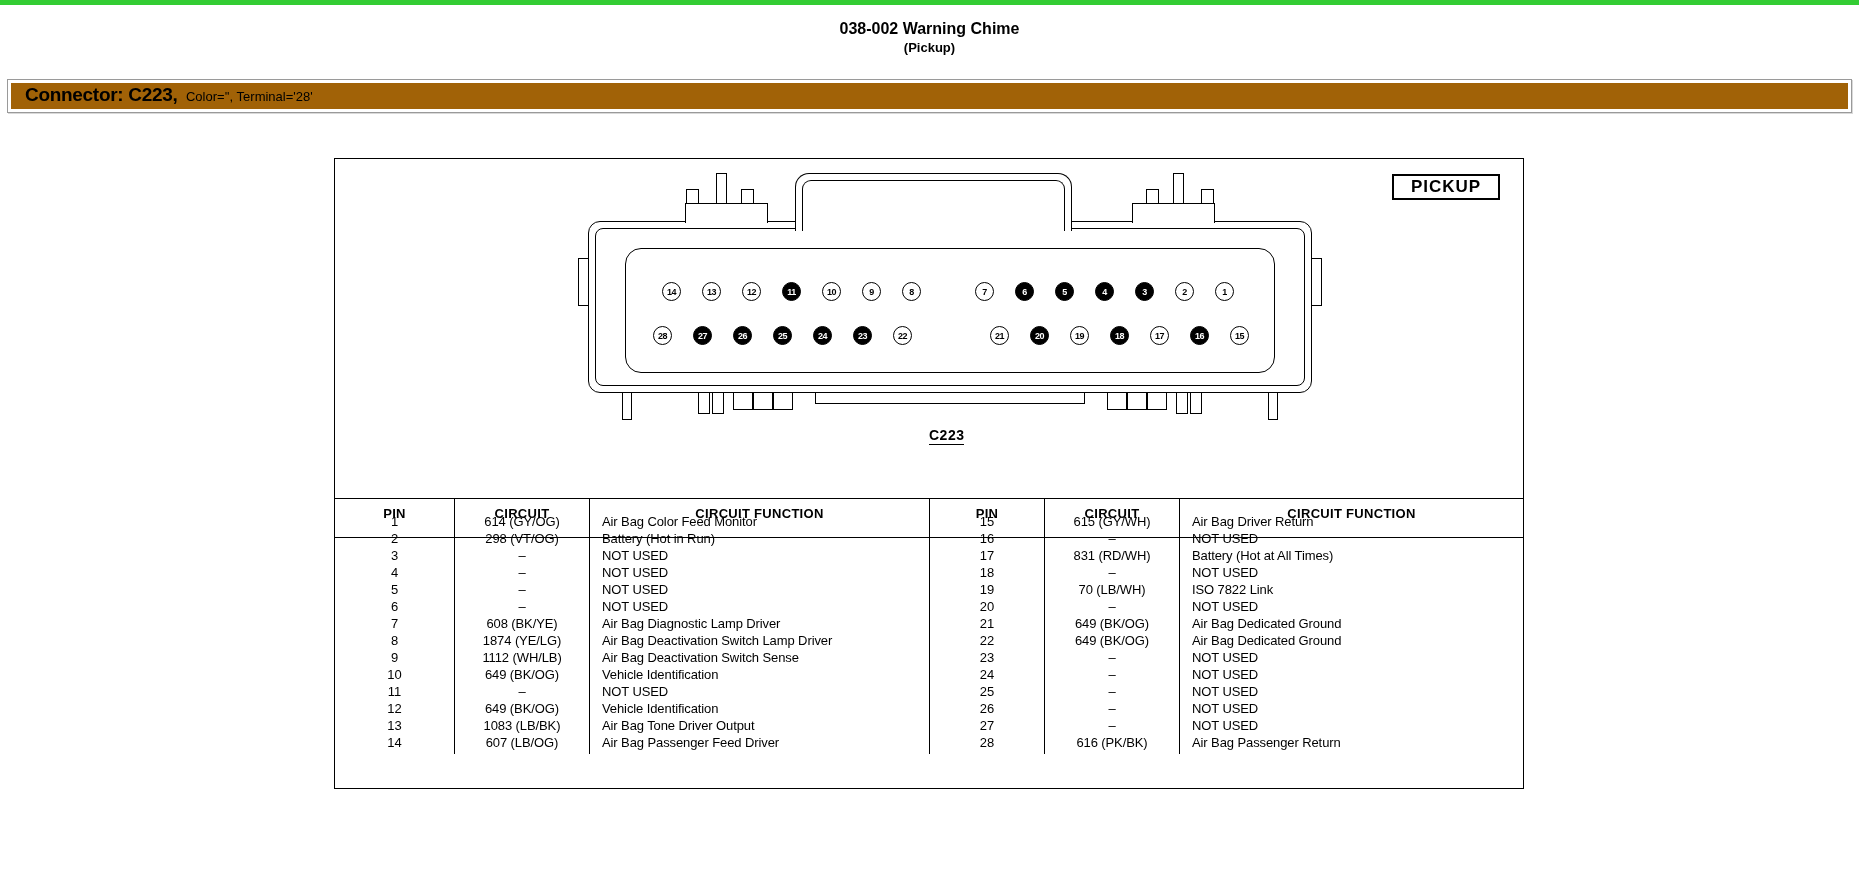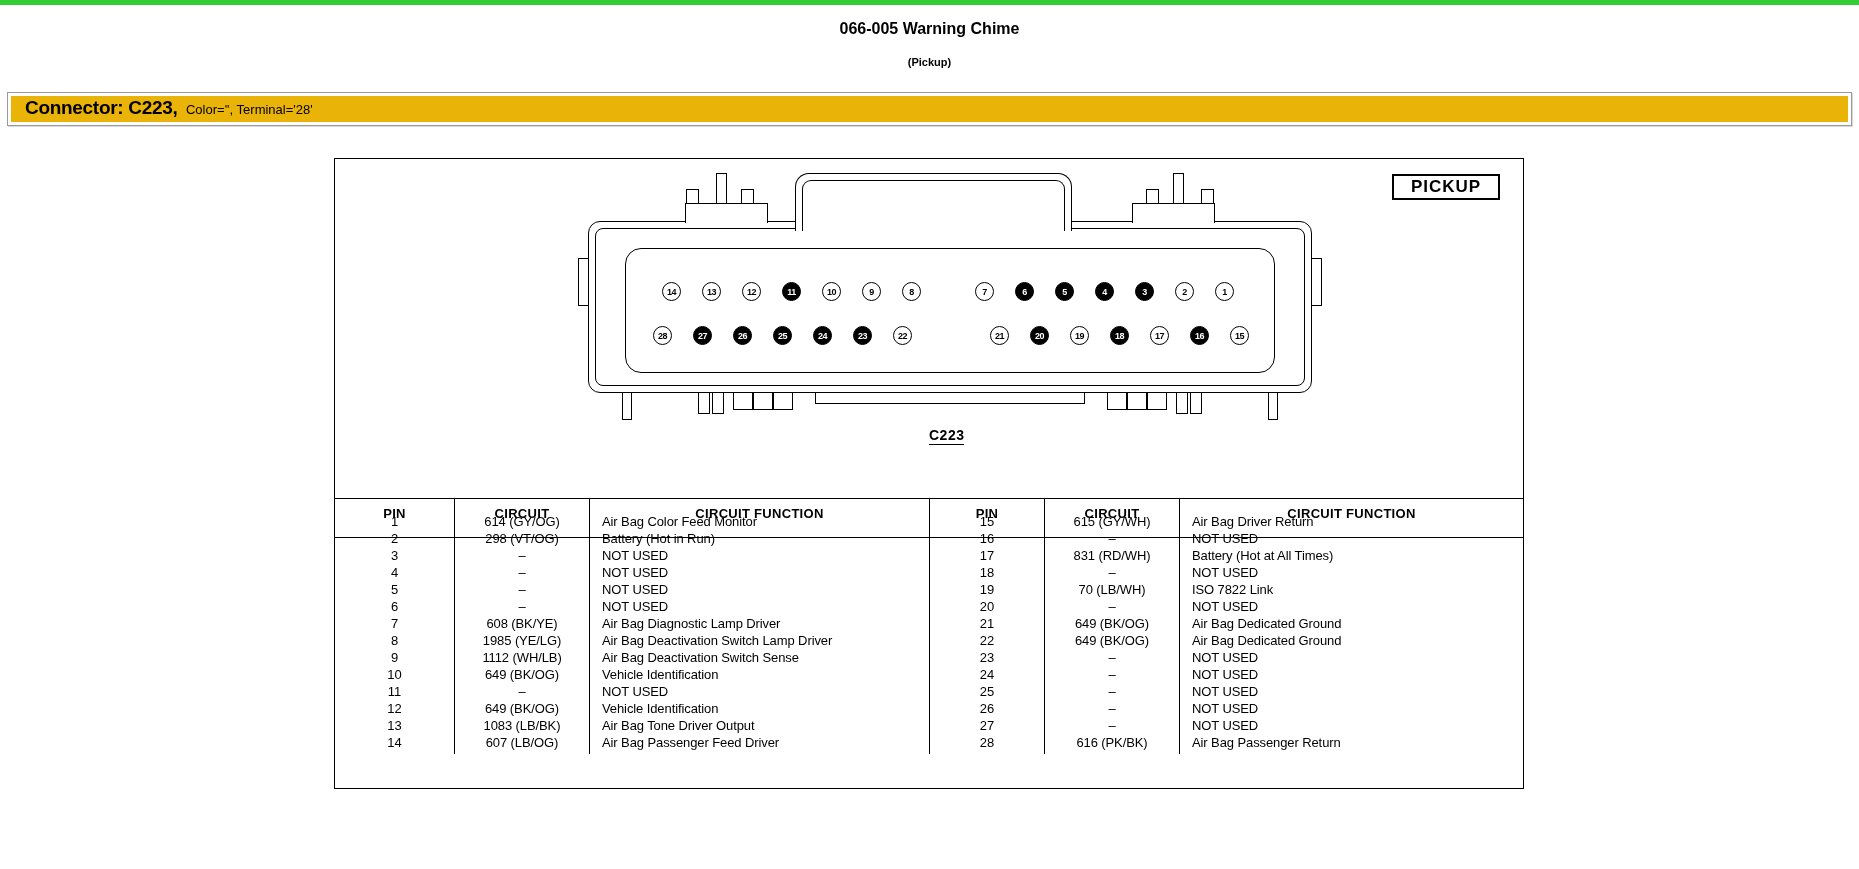--- a/index.html
+++ b/index.html
@@ -4,26 +4,26 @@
 <style>
   * { box-sizing: border-box; margin: 0; padding: 0; }
   html,body { background:#fff; }
   body {
     width: 1859px; height: 869px; overflow: hidden; position: relative;
     font-family: "Liberation Sans", sans-serif; color:#000;
   }
   .top-bar { width:100%; height:5px; background:#33cc33; }
   .title-block { text-align:center; padding-top:15px; }
   .doc-title { font-size:16px; font-weight:bold; }
-  .doc-subtitle { font-size:11px; font-weight:bold; margin-top:18px; }
+  .doc-subtitle { font-size:13px; font-weight:bold; margin-top:2px; }
   .conn-header-outer {
     margin: 24px 7px 0 7px; border:1px solid #9a9a9a; padding:3px;
     box-shadow: 1px 1px 0 #d9d9d9;
   }
-  .conn-header { background:#eab308; padding:1px 6px 3px 14px; white-space:nowrap; }
+  .conn-header { background:#a16207; padding:1px 6px 3px 14px; white-space:nowrap; }
   .conn-label { font-size:19px; font-weight:bold; letter-spacing:-0.3px; }
   .conn-details { font-size:13px; margin-left:4px; }
 
   .frame {
     position:absolute; left:334px; top:158px; width:1190px; height:631px;
     border:1.5px solid #000; background:#fff;
   }
   .frame * { position:absolute; }
 
   .pickup-box {
@@ -78,21 +78,21 @@
   .col-pin .tline { text-align:center; }
   .col-circuit .tline { text-align:center; }
   .col-func { padding-left:12px; }
 </style>
 </head>
 <body>
 
 <div class="top-bar"></div>
 
 <div class="title-block">
-  <div class="doc-title">066-005 Warning Chime</div>
+  <div class="doc-title">038-002 Warning Chime</div>
   <div class="doc-subtitle">(Pickup)</div>
 </div>
 
 <div class="conn-header-outer">
   <div class="conn-header">
     <span class="conn-label">Connector: C223,</span>
     <span class="conn-details">Color='', Terminal='28'</span>
   </div>
 </div>
 
@@ -204,21 +204,21 @@
           <div class="tline">14</div>
         </div>
       <div class="col col-circuit">
           <div class="tline">614 (GY/OG)</div>
           <div class="tline">298 (VT/OG)</div>
           <div class="tline">–</div>
           <div class="tline">–</div>
           <div class="tline">–</div>
           <div class="tline">–</div>
           <div class="tline">608 (BK/YE)</div>
-          <div class="tline">1985 (YE/LG)</div>
+          <div class="tline">1874 (YE/LG)</div>
           <div class="tline">1112 (WH/LB)</div>
           <div class="tline">649 (BK/OG)</div>
           <div class="tline">–</div>
           <div class="tline">649 (BK/OG)</div>
           <div class="tline">1083 (LB/BK)</div>
           <div class="tline">607 (LB/OG)</div>
         </div>
       <div class="col col-func">
           <div class="tline">Air Bag Color Feed Monitor</div>
           <div class="tline">Battery (Hot in Run)</div>

